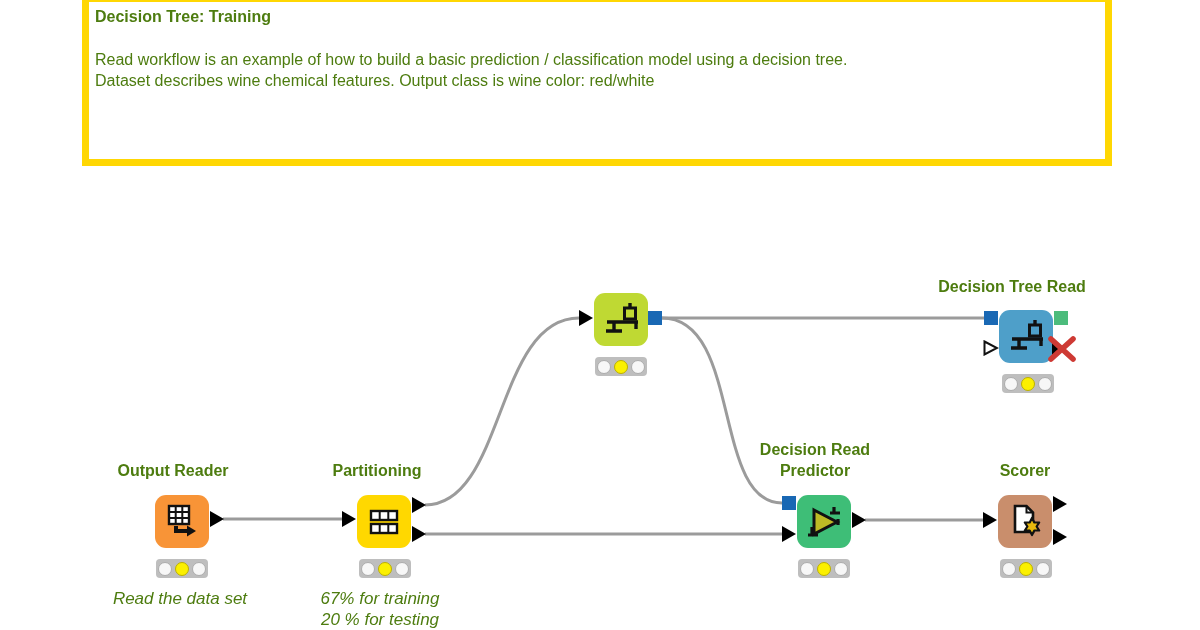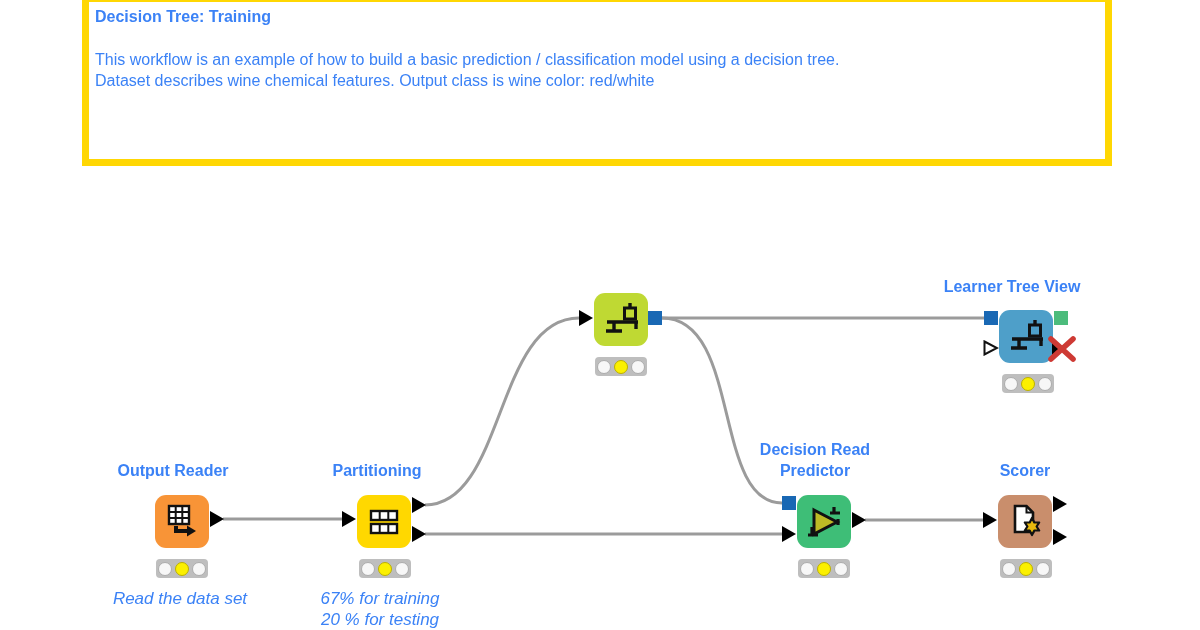--- a/index.html
+++ b/index.html
@@ -1,17 +1,17 @@
 <!DOCTYPE html>
 <html><head>
 <meta charset="utf-8">
 <style>
   html,body{margin:0;padding:0;background:#fff;}
   .canvas{position:relative;width:1200px;height:630px;background:#ffffff;overflow:hidden;
-          font-family:"Liberation Sans", sans-serif;color:#3b82f6;}
+          font-family:"Liberation Sans", sans-serif;color:#4d7c0f;}
   
   .annotation{position:absolute;left:82px;top:-5px;width:1004px;height:149px;
               background:#fff;border:7px solid #FFD703;padding:4px 6px;z-index:0;}
   .annotation-title{font-weight:bold;font-size:16px;line-height:21px;}
   .annotation-body{font-size:16px;line-height:21px;margin-top:22px;white-space:pre-line;}
   
   .wires{position:absolute;left:0;top:0;z-index:1;}
   .wires path{stroke:#9B9B9B;stroke-width:3;fill:none;}
   
   .node{position:absolute;width:54px;height:53px;border-radius:11px;z-index:2;}
@@ -31,21 +31,21 @@
   .lamp.on{border:1px solid #BCB000;}
   .err-x{position:absolute;z-index:3;}
 </style>
 </head>
 <body>
 
 <div class="canvas">
 
   <div class="annotation" style="border-color: rgb(255, 215, 3);">
     <div class="annotation-title">Decision Tree: Training</div>
-    <div class="annotation-body">This workflow is an example of how to build a basic prediction / classification model using a decision tree.
+    <div class="annotation-body">Read workflow is an example of how to build a basic prediction / classification model using a decision tree.
 Dataset describes wine chemical features. Output class is wine color: red/white</div>
   </div>
 
   <svg class="wires" width="1200" height="630">
     <path d="M223 519 H342"></path>
     <path d="M425 505 C505 505 495 318 579 318"></path>
     <path d="M425 534 H782"></path>
     <path d="M662 318 H984"></path>
     <path d="M662 318 C742 318 712 503 782 503"></path>
     <path d="M865 520 H983"></path>
@@ -117,21 +117,21 @@
     <div class="port-sq" style="top: 1px; left: -15px; background: rgb(25, 104, 180);"></div>
     <div class="port-tri" style="top:31px;left:-15px"></div>
     <div class="port-tri" style="top:17px;right:-15px"></div>
   </div>
   <div class="tlight" style="left: 798px; top: 559px; background: rgb(190, 190, 190);">
     <span class="lamp" style="background: rgb(247, 247, 247);"></span>
     <span class="lamp on" style="background: rgb(251, 240, 0);"></span>
     <span class="lamp" style="background: rgb(247, 247, 247);"></span>
   </div>
 
-  <div class="node-label" style="left:912px;top:276px">Learner Tree View</div>
+  <div class="node-label" style="left:912px;top:276px">Decision Tree Read</div>
   <div class="node" style="left: 999px; top: 310px; background: rgb(78, 159, 201);">
     <svg class="icon" width="40" height="40" viewBox="0 0 40 40">
       <path d="M6 23 H37 M35 23 V30 M13 23 V32 M5 32 H21 M29 9 V4" fill="none" stroke="#111" stroke-width="3.4"></path>
       <rect x="23.5" y="9" width="11" height="11" fill="none" stroke="#111" stroke-width="3"></rect>
     </svg>
     <div class="port-sq" style="top: 1px; left: -15px; background: rgb(25, 104, 180);"></div>
     <svg style="position:absolute;top:30px;left:-16px" width="16" height="16" viewBox="0 0 16 16">
       <polygon points="1.5,1.5 14,8 1.5,14.5" fill="#fff" stroke="#111" stroke-width="2"></polygon>
     </svg>
     <div class="port-sq" style="top: 1px; right: -15px; background: rgb(76, 188, 124);"></div>

